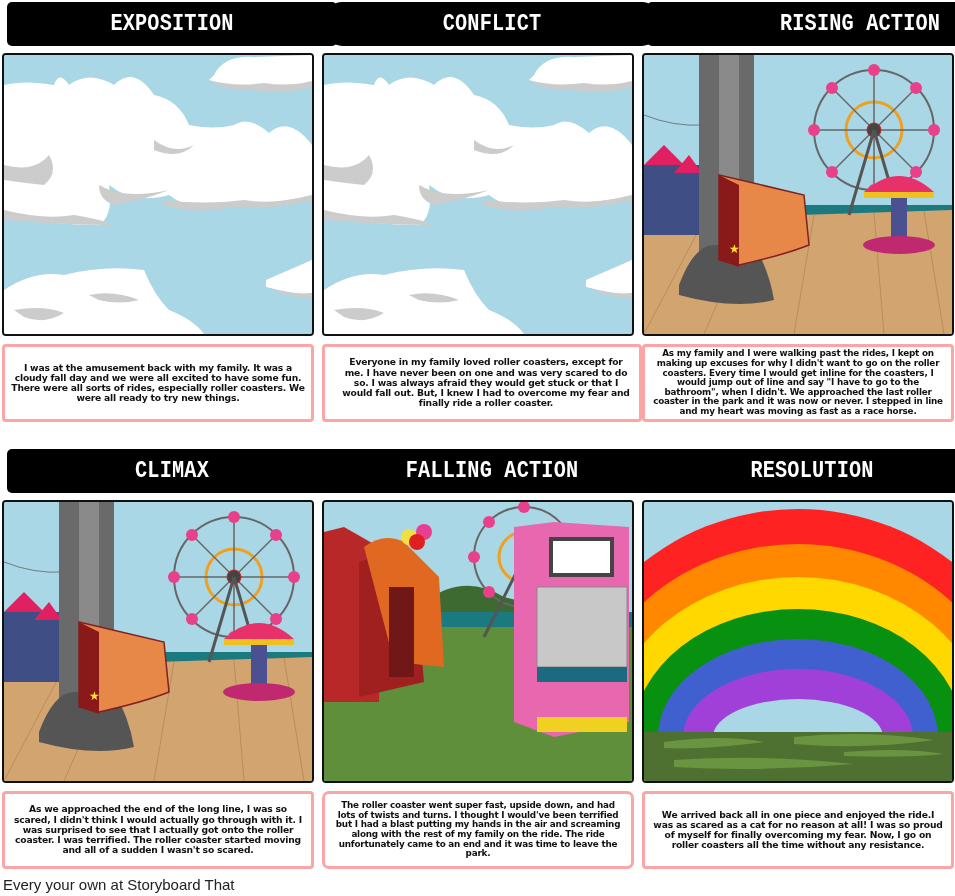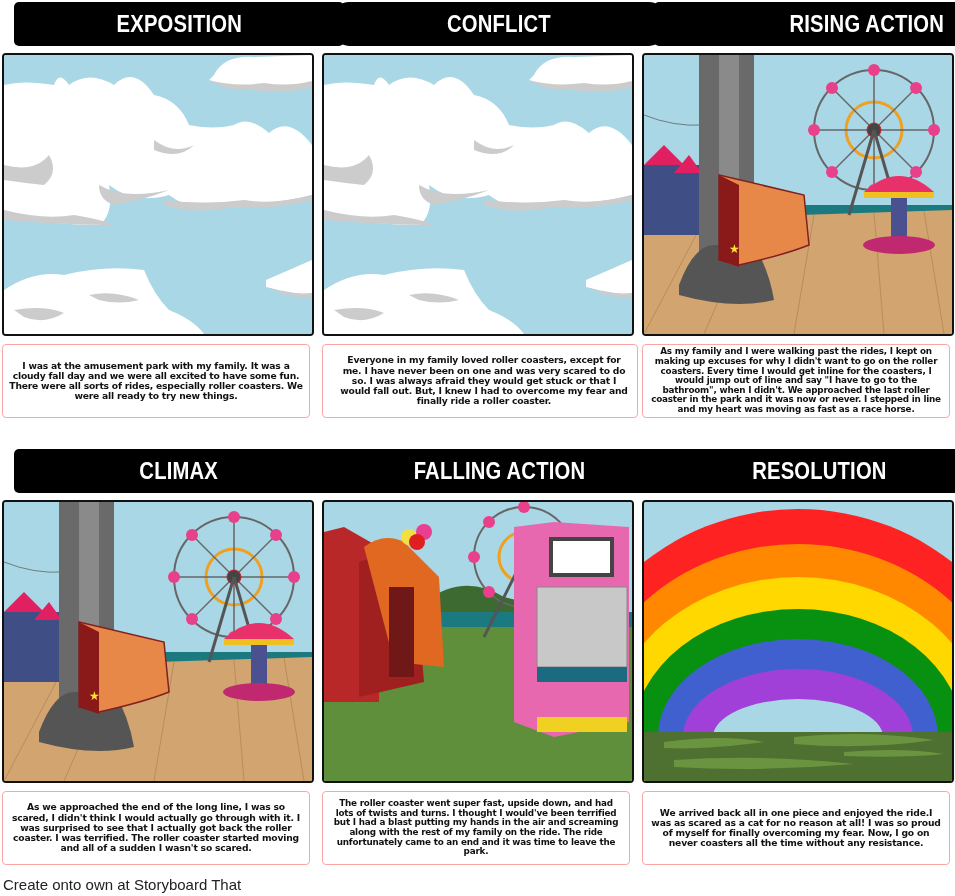--- a/index.html
+++ b/index.html
@@ -1,24 +1,24 @@
 <!DOCTYPE html>
 <html><head>
 <meta charset="utf-8">
 <style>
   html, body { margin:0; padding:0; background:#fff; }
   body { width:955px; height:896px; position:relative; overflow:hidden; font-family:"DejaVu Sans", sans-serif; }
   .cell { position:absolute; width:312px; }
-  .hdr { position:absolute; left:12px; width:330px; height:44px; background:#000; border-radius:5px; color:#fff;
-         display:flex; align-items:center; justify-content:center; font-family:Liberation Sans, sans-serif;
+  .hdr { position:absolute; left:5px; width:330px; height:44px; background:#000; border-radius:5px; color:#fff;
+         display:flex; align-items:center; justify-content:center; font-family:Liberation Mono, monospace;
          font-weight:bold; font-size:23px; letter-spacing:0.2px; transform-origin:center; }
   .hdr span { display:inline-block; transform:scaleX(0.88); }
   .pic { position:absolute; left:0; width:308px; height:279px; border:2px solid #111; border-radius:4px; overflow:hidden; background:#a9d7e6; }
   .pic svg { width:100%; height:100%; display:block; }
-  .cap { position:absolute; left:0; width:306px; height:72px; border:1px solid #fca5a5; border-radius:4px; background:#fff;
+  .cap { position:absolute; left:0; width:306px; height:72px; border:3px solid #fca5a5; border-radius:4px; background:#fff;
          display:flex; align-items:center; justify-content:center; text-align:center; box-sizing:content-box; }
   .cap p { margin:0; padding:0 6px; font-family:"DejaVu Sans", sans-serif; font-weight:bold; font-size:9.2px; line-height:10.2px; color:#111; letter-spacing:-0.2px; }
   .footer { position:absolute; left:3px; top:876px; font-family:"Liberation Sans", sans-serif; font-size:15px; color:#222; }
 </style>
 </head>
 <body>
 
 <div class="cell" style="left:2px; top:2px;">
   <div class="hdr" style="top:0;">
       <span>EXPOSITION</span>
@@ -30,21 +30,21 @@
       <path d="M205 25 Q230 32 260 28 Q285 32 308 26 L308 32 Q280 40 250 35 Q220 36 205 25Z" fill="#ccc"></path>
       <path d="M0 30 Q20 25 50 30 Q55 15 65 30 Q85 15 110 30 Q130 10 150 40 Q175 45 185 70 Q210 75 230 70 Q245 60 265 78 Q285 60 308 90 L308 140 Q270 150 230 148 Q190 160 165 140 Q130 150 105 130 Q110 160 95 170 Q50 170 0 160 Z" fill="#fff"></path>
       <path d="M0 110 Q30 118 45 100 Q55 118 40 130 Q20 128 0 125Z M95 130 Q120 145 165 135 Q140 145 110 150 Q95 145 95 130Z M0 155 Q40 165 70 160 Q100 165 110 170 Q60 170 0 165Z M160 145 Q200 150 240 145 Q270 150 308 140 L308 145 Q270 155 230 152 Q190 160 160 150Z M150 85 Q170 100 190 90 Q175 105 150 95Z" fill="#ccc"></path>
       <path d="M0 235 Q30 215 60 220 Q100 210 140 215 Q150 240 165 255 Q190 265 200 279 L0 279 Z" fill="#fff"></path>
       <path d="M10 255 Q40 250 60 258 Q40 270 20 262Z M85 240 Q110 235 135 245 Q115 250 95 245Z" fill="#ccc"></path>
       <path d="M262 225 Q285 215 308 205 L308 240 Q285 238 262 232Z" fill="#fff"></path>
       <path d="M262 232 Q285 240 308 238 L308 242 Q285 244 262 232Z" fill="#ccc"></path>
     </svg>
   </div>
   <div class="cap" style="top:342px;">
-      <p>I was at the amusement park with my family. It was a cloudy fall day and we were all excited to have some fun. There were all sorts of rides, especially roller coasters.  We were all ready to try new things.</p>
+      <p>I was at the amusement back with my family. It was a cloudy fall day and we were all excited to have some fun. There were all sorts of rides, especially roller coasters.  We were all ready to try new things.</p>
     </div>
 </div>
 
 <div class="cell" style="left:322px; top:2px;">
   <div class="hdr" style="top:0;border-radius:15px;">
       <span>CONFLICT</span>
     </div>
   <div class="pic" style="top:51px;">
     <svg viewBox="0 0 308 279" preserveAspectRatio="none">
       <rect width="308" height="279" fill="#a9d7e6"></rect>
@@ -176,21 +176,21 @@
       </g>
       <rect x="55" y="0" width="55" height="200" fill="#6a6a6a"></rect>
         <rect x="75" y="0" width="20" height="200" fill="#8a8a8a"></rect>
       <path d="M35 230 Q50 190 70 190 L110 190 Q125 215 130 245 Q90 255 35 240Z" fill="#555"></path>
       <path d="M75 120 L160 140 L165 190 Q140 200 95 210 L75 205 Z" fill="#e88848" stroke="#802020" stroke-width="1.5"></path>
       <path d="M75 120 L95 130 L95 212 L75 205Z" fill="#8a1a1a"></path>
       <text x="85" y="198" fill="#ffe030" font-size="12">★</text>
     </svg>
   </div>
   <div class="cap" style="top:342px;">
-      <p>As we approached the end of the long line, I was so scared, I didn't think I would actually go through with it.  I was surprised to see that I actually got back the roller coaster. I was terrified. The roller coaster started moving and all of a sudden I wasn't so scared.</p>
+      <p>As we approached the end of the long line, I was so scared, I didn't think I would actually go through with it.  I was surprised to see that I actually got onto the roller coaster. I was terrified. The roller coaster started moving and all of a sudden I wasn't so scared.</p>
     </div>
 </div>
 
 <div class="cell" style="left:322px; top:449px;">
   <div class="hdr" style="top:0;">
       <span>FALLING ACTION</span>
     </div>
   <div class="pic" style="top:51px;">
     <svg viewBox="0 0 308 279" preserveAspectRatio="none">
       <rect width="308" height="279" fill="#a9d7e6"></rect>
@@ -216,21 +216,21 @@
         <circle cx="100" cy="30" r="8" fill="#e84090"></circle>
         <circle cx="93" cy="40" r="8" fill="#e02020"></circle>
       <path d="M190 25 L230 20 L305 25 L305 220 L230 235 L190 220Z" fill="#e868b0"></path>
       <rect x="225" y="35" width="65" height="40" fill="#444"></rect>
         <rect x="229" y="39" width="57" height="32" fill="#fff"></rect>
       <rect x="213" y="85" width="90" height="80" fill="#c8c8c8" stroke="#888"></rect>
       <rect x="213" y="165" width="90" height="15" fill="#1a6a80"></rect>
       <rect x="213" y="215" width="90" height="15" fill="#f0d020"></rect>
     </svg>
   </div>
-  <div class="cap" style="top:342px;">
+  <div class="cap" style="top:342px;border-radius:7px;">
       <p style="font-size:8.8px; line-height:9.6px;">The roller coaster went super fast, upside down, and had lots of twists and turns. I thought I would've been terrified but I had a blast putting my hands in the air and screaming along with the rest of my family on the ride. The ride unfortunately came to an end and it was time to leave the park.</p>
     </div>
 </div>
 
 <div class="cell" style="left:642px; top:449px;">
   <div class="hdr" style="top:0;">
       <span>RESOLUTION</span>
     </div>
   <div class="pic" style="top:51px;">
     <svg viewBox="0 0 308 279" preserveAspectRatio="none">
@@ -240,17 +240,17 @@
       <ellipse cx="154" cy="235" rx="190" ry="160" fill="#ffd800"></ellipse>
       <ellipse cx="154" cy="235" rx="165" ry="128" fill="#089010"></ellipse>
       <ellipse cx="154" cy="235" rx="140" ry="98" fill="#4060d0"></ellipse>
       <ellipse cx="154" cy="235" rx="115" ry="68" fill="#a040d8"></ellipse>
       <ellipse cx="154" cy="235" rx="85" ry="38" fill="#a9d7e6"></ellipse>
       <rect x="0" y="230" width="308" height="49" fill="#4e7030"></rect>
       <path d="M20 240 Q80 232 120 240 Q60 248 20 246Z M150 235 Q220 228 290 238 Q220 248 150 242Z M30 258 Q120 252 210 262 Q120 270 30 265Z M200 250 Q260 245 300 252 Q260 256 200 254Z" fill="#6a9440"></path>
     </svg>
   </div>
   <div class="cap" style="top:342px;">
-      <p>We arrived back all in one piece and enjoyed the ride.I was as scared as a cat for no reason at all! I was so proud of myself for finally overcoming my fear. Now, I go on never coasters all the time without any resistance.</p>
-    </div>
-</div>
-
-<div class="footer">Create onto own at Storyboard That</div>
+      <p>We arrived back all in one piece and enjoyed the ride.I was as scared as a cat for no reason at all! I was so proud of myself for finally overcoming my fear. Now, I go on roller coasters all the time without any resistance.</p>
+    </div>
+</div>
+
+<div class="footer">Every your own at Storyboard That</div>
 
 </body></html>

